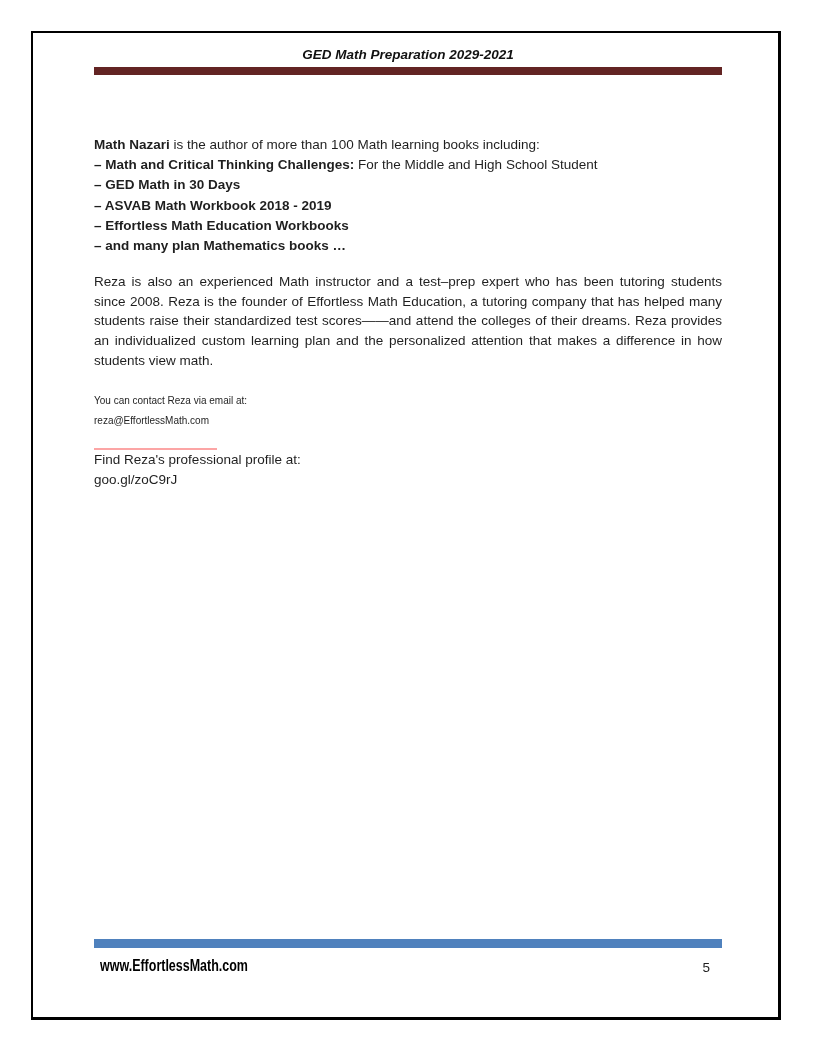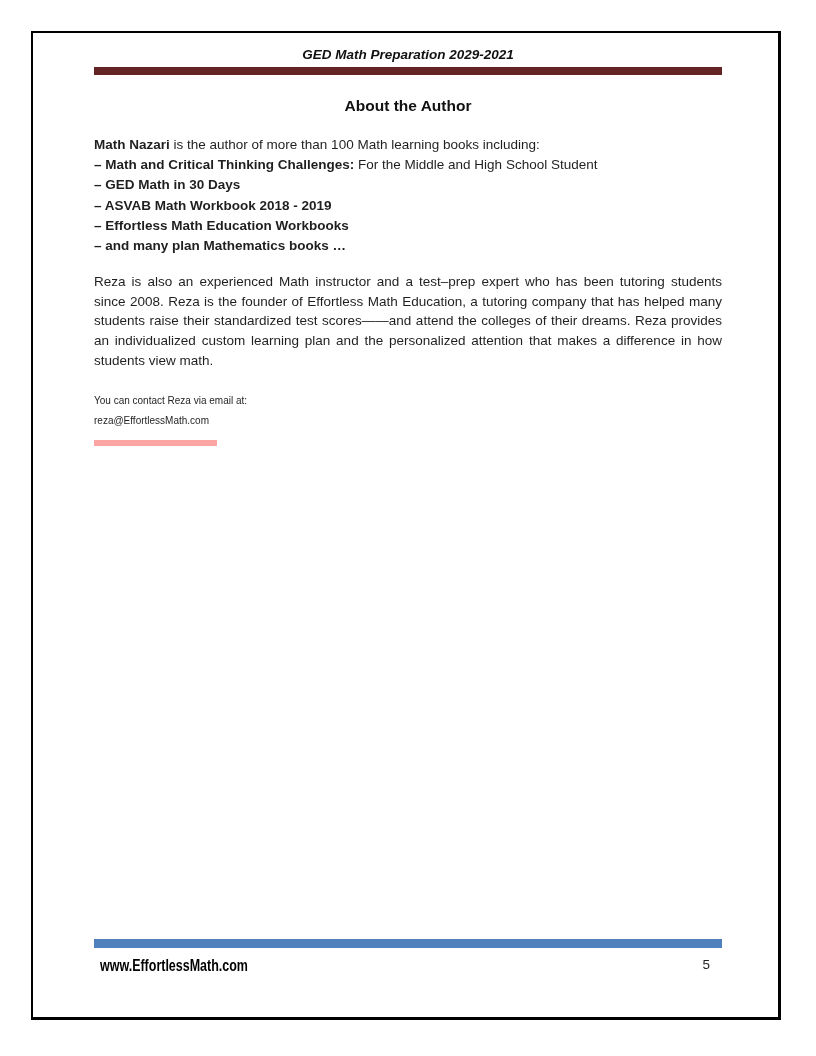--- a/index.html
+++ b/index.html
@@ -64,42 +64,42 @@
     line-height: 19.7px;
     text-align: justify;
   }
   .contact-email {
     top: 391px;
     font-size: 10px;
     line-height: 20px;
   }
   .email-link {
     display: inline-block;
-    border-bottom: 6px solid #fca5a5;
+    border-bottom: 2px solid #fca5a5;
     padding-right: 8px;
-    padding-bottom: 9px;
+    padding-bottom: 17px;
     color: #1f1f1f;
     text-decoration: none;
     cursor: pointer;
   }
   .contact-profile {
     top: 450px;
     font-size: 13.5px;
     line-height: 20px;
   }
   .blue-bar {
     top: 939px;
     height: 9px;
     background: #4f81bd;
   }
   .footer-row {
     top: 957px;
     display: flex;
     justify-content: space-between;
-    align-items: flex-start;
+    align-items: flex-end;
   }
   .site-name {
     font-size: 16px;
     font-weight: bold;
     letter-spacing: 0px;
     transform: scaleX(0.78);
     transform-origin: left center;
     margin-left: 6px;
     color: #000000;
   }
@@ -113,38 +113,41 @@
 <body>
 
 <div class="sheet">
 
   <div class="page-border"></div>
 
   <div class="content-col header-title">GED Math Preparation 2029-2021</div>
 
   <div class="content-col maroon-bar"></div>
 
-  <div class="content-col section-heading">About the Author</div>
 
   <div class="content-col intro">
     <div><span class="b">Math Nazari</span><span> is the author of more than 100 Math learning books including:</span></div>
     <div><span class="b">– Math and Critical Thinking Challenges:</span><span> For the Middle and High School Student</span></div>
     <div><span class="b">– GED Math in 30 Days</span><span></span></div>
     <div><span class="b">– ASVAB Math Workbook 2018 - 2019</span><span></span></div>
     <div><span class="b">– Effortless Math Education Workbooks</span><span></span></div>
     <div><span class="b">– and many plan Mathematics books …</span><span></span></div>
   </div>
 
   <div class="content-col bio">Reza is also an experienced Math instructor and a test–prep expert who has been tutoring students since 2008. Reza is the founder of Effortless Math Education, a tutoring company that has helped many students raise their standardized test scores——and attend the colleges of their dreams. Reza provides an individualized custom learning plan and the personalized attention that makes a difference in how students view math.</div>
 
   <div class="content-col contact-email">
     <div>You can contact Reza via email at:</div>
     <div><a class="email-link">reza@EffortlessMath.com</a></div>
   </div>
 
+  <div class="content-col contact-profile">
+    <div>Find Reza's professional profile at:</div>
+    <div>goo.gl/zoC9rJ</div>
+  </div>
 
   <div class="content-col blue-bar"></div>
 
   <div class="content-col footer-row">
     <span class="site-name">www.EffortlessMath.com</span>
     <span class="page-number">5</span>
   </div>
 
 </div>
 

